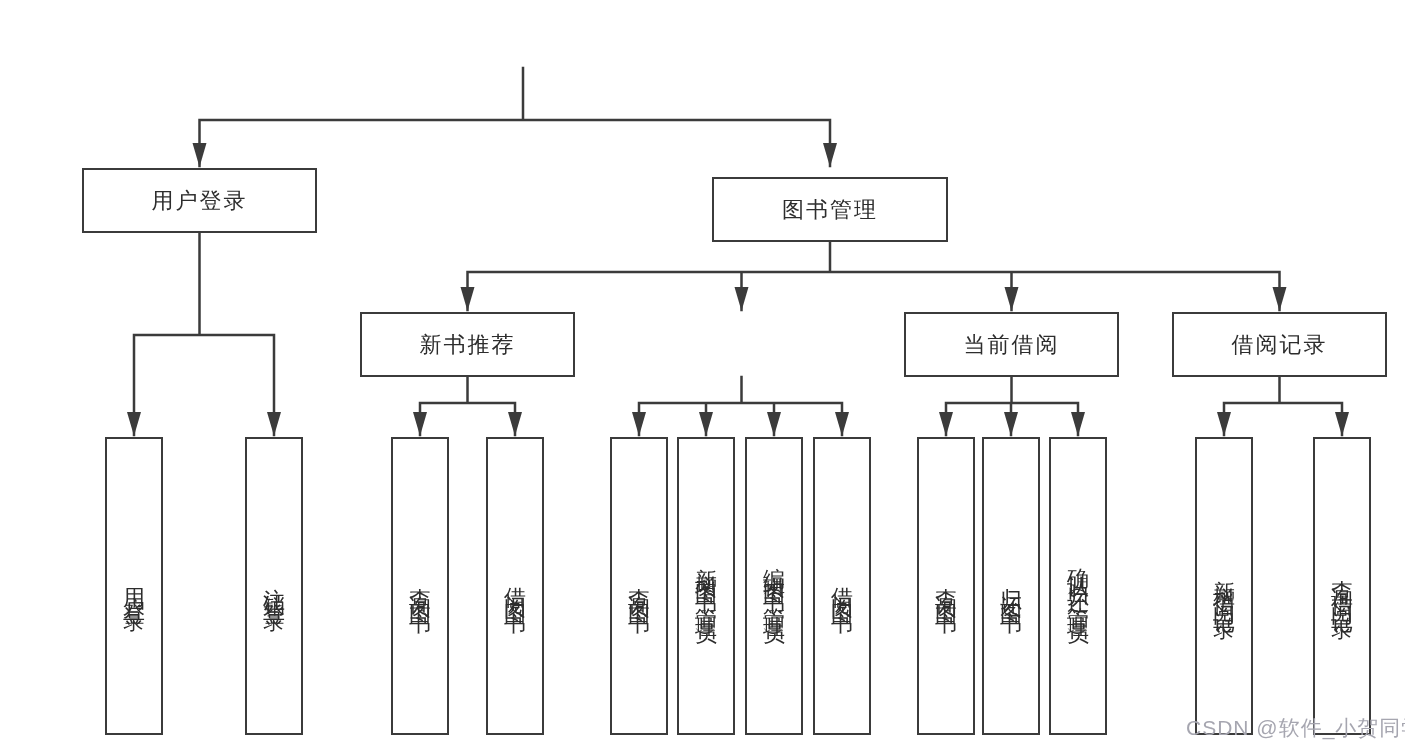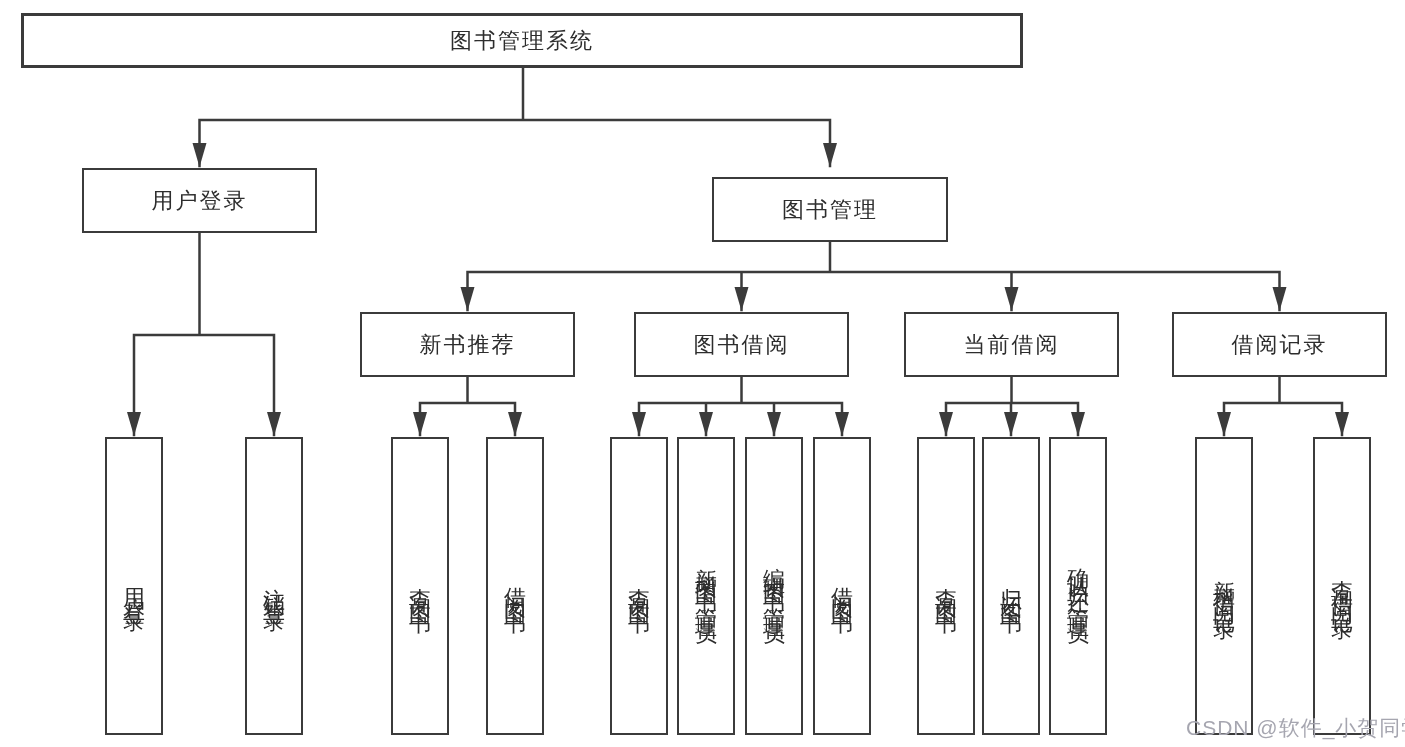--- a/index.html
+++ b/index.html
@@ -108,36 +108,30 @@
       <polygon points="1071,412 1085,412 1078,436"></polygon>
     </g>
 
     <g>
       <path d="M1279.5 377 V403 M1224 403 H1342 M1224 403 V435 M1342 403 V435"></path>
       <polygon points="1217,412 1231,412 1224,436"></polygon>
       <polygon points="1335,412 1349,412 1342,436"></polygon>
     </g>
   </svg>
 
-  <div class="node root" style="left:21px; top:13px; width:1002px; height:55px;">
-    <span>图书管理系统</span>
-  </div>
 
   <div class="node" style="left:82px; top:168px; width:235px; height:65px;">
     <span>用户登录</span>
   </div>
   <div class="node" style="left:712px; top:177px; width:236px; height:65px;">
     <span>图书管理</span>
   </div>
 
   <div class="node" style="left:360px; top:312px; width:215px; height:65px;">
     <span>新书推荐</span>
-  </div>
-  <div class="node" style="left:634px; top:312px; width:215px; height:65px;">
-    <span>图书借阅</span>
   </div>
   <div class="node" style="left:904px; top:312px; width:215px; height:65px;justify-content:center;">
     <span>当前借阅</span>
   </div>
   <div class="node" style="left:1172px; top:312px; width:215px; height:65px;">
     <span>借阅记录</span>
   </div>
 
   <div class="node vbox" style="left:105px; top:437px; width:58px; height:298px;">
     <span class="vtext">用户登录</span>

